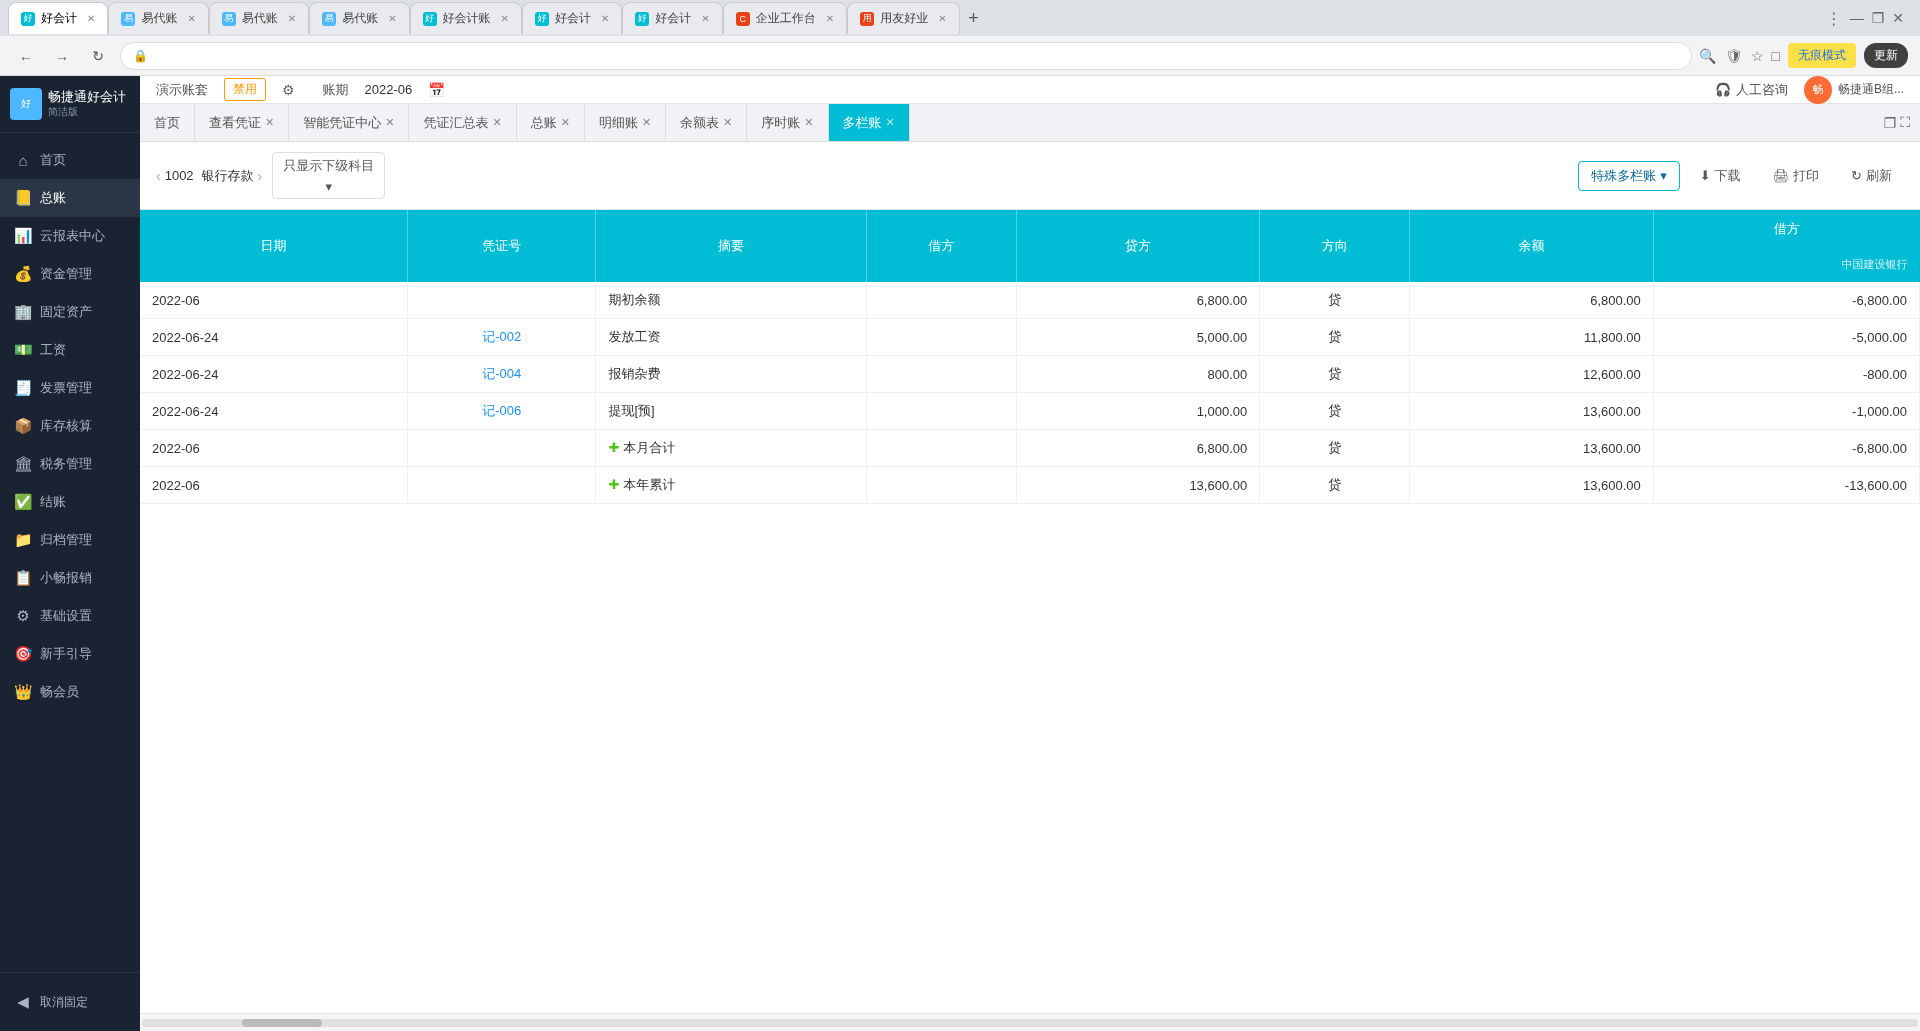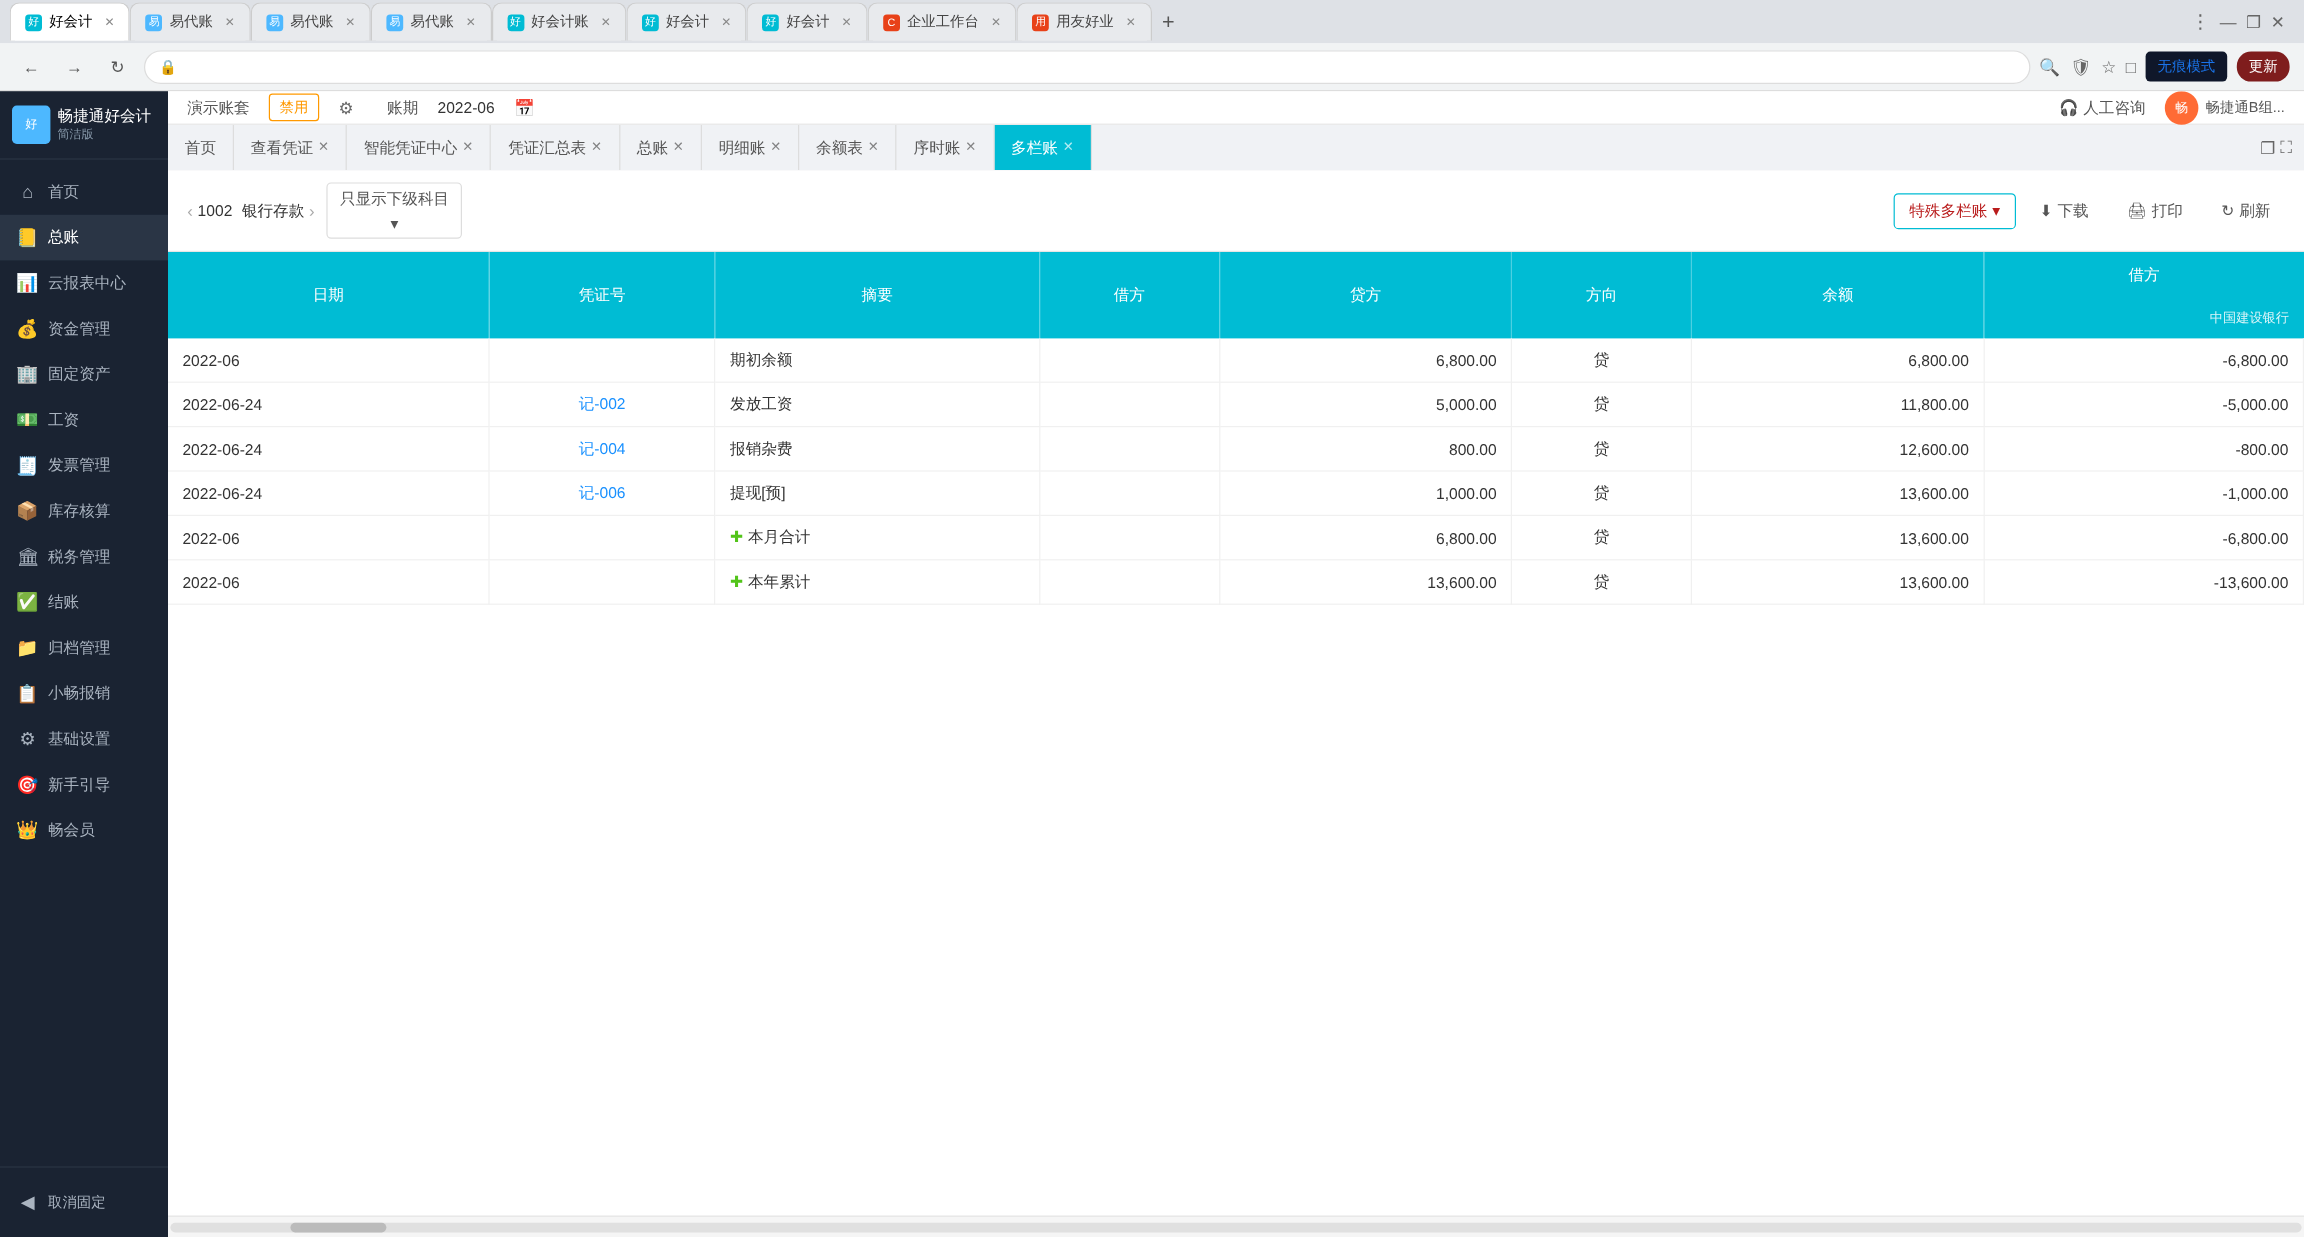--- a/index.html
+++ b/index.html
@@ -12,22 +12,22 @@
     .tab .favicon { width: 14px; height: 14px; border-radius: 2px; display: inline-flex; align-items: center; justify-content: center; font-size: 10px; }
     .tab .close-btn { font-size: 10px; color: #888; cursor: pointer; margin-left: 4px; }
     .tab-label { white-space: nowrap; overflow: hidden; text-overflow: ellipsis; max-width: 80px; }
     .new-tab-btn { width: 28px; height: 28px; display: flex; align-items: center; justify-content: center; border-radius: 50%; color: #555; font-size: 18px; cursor: pointer; }
 
     
     .address-bar { background: #f1f3f4; height: 40px; display: flex; align-items: center; padding: 0 12px; gap: 8px; border-bottom: 1px solid #ddd; }
     .nav-btn { width: 28px; height: 28px; border-radius: 50%; display: flex; align-items: center; justify-content: center; color: #555; font-size: 14px; cursor: pointer; }
     .url-bar { flex: 1; height: 28px; background: #fff; border-radius: 14px; border: 1px solid #ddd; padding: 0 12px; font-size: 12px; color: #555; display: flex; align-items: center; }
     .browser-actions { display: flex; align-items: center; gap: 8px; }
-    .action-btn { padding: 4px 10px; background: #0f172a; border: none; border-radius: 4px; color: #1a73e8; font-size: 12px; cursor: pointer; }
-    .update-btn { padding: 4px 10px; background: #7f1d1d; border: none; border-radius: 4px; color: #fff; font-size: 12px; cursor: pointer; border-radius: 12px; font-family: Liberation Mono, monospace; }
+    .action-btn { padding: 4px 10px; background: #fde047; border: none; border-radius: 4px; color: #1a73e8; font-size: 12px; cursor: pointer; }
+    .update-btn { padding: 4px 10px; background: #404040; border: none; border-radius: 4px; color: #fff; font-size: 12px; cursor: pointer; border-radius: 12px; font-family: Liberation Mono, monospace; }
 
     
     .app-container { display: flex; height: calc(1031px - 36px - 40px); }
 
     
     .sidebar { width: 140px; background: #1a2332; color: #fff; display: flex; flex-direction: column; flex-shrink: 0; }
     .sidebar-logo { padding: 12px 10px; border-bottom: 1px solid #2a3545; }
     .logo-box { display: flex; align-items: center; gap: 6px; }
     .logo-icon { width: 32px; height: 32px; background: #4db8ff; border-radius: 4px; display: flex; align-items: center; justify-content: center; font-size: 10px; color: #fff; }
     .logo-text { font-size: 13px; color: #fff; line-height: 1.2; }
@@ -62,21 +62,21 @@
     .content-area { flex: 1; display: flex; overflow: hidden; background: #fff; }
 
     
     .ledger-main { flex: 1; display: flex; flex-direction: column; overflow: hidden; }
 
     
     .ledger-toolbar { display: flex; align-items: center; gap: 10px; padding: 10px 16px; background: #fff; border-bottom: 1px solid #e5e5e5; }
     .breadcrumb-nav { display: flex; align-items: center; gap: 4px; font-size: 13px; color: #555; }
     .filter-select { display: flex; align-items: center; gap: 4px; padding: 4px 10px; border: 1px solid #ddd; border-radius: 4px; color: #555; font-size: 13px; cursor: pointer; flex-direction: column; }
     .toolbar-right { margin-left: auto; display: flex; align-items: center; gap: 8px; }
-    .multi-ledger-btn { padding: 5px 12px; border: 1px solid #00bcd4; color: #b91c1c; background: #fff; border-radius: 4px; font-size: 13px; cursor: pointer; display: flex; align-items: center; gap: 4px; }
+    .multi-ledger-btn { padding: 5px 12px; border: 1px solid #00bcd4; color: #0369a1; background: #fff; border-radius: 4px; font-size: 13px; cursor: pointer; display: flex; align-items: center; gap: 4px; }
     .icon-btn { padding: 5px 12px; border: none; background: none; color: #555; font-size: 13px; cursor: pointer; display: flex; align-items: center; gap: 4px; }
 
     
     .ledger-table { flex: 1; overflow: auto; }
     table { width: 100%; border-collapse: collapse; font-size: 13px; }
     thead tr th { background: #00bcd4; color: #fff; padding: 10px 12px; text-align: center; font-weight: 500; border-right: 1px solid rgba(255,255,255,0.3); white-space: nowrap; }
     thead tr th:last-child { border-right: none; }
     tbody tr td { padding: 9px 12px; text-align: center; border-bottom: 1px solid #f0f0f0; color: #333; border-right: 1px solid #f0f0f0; }
     .td-left { text-align: left; }
     .td-right { text-align: right; }

